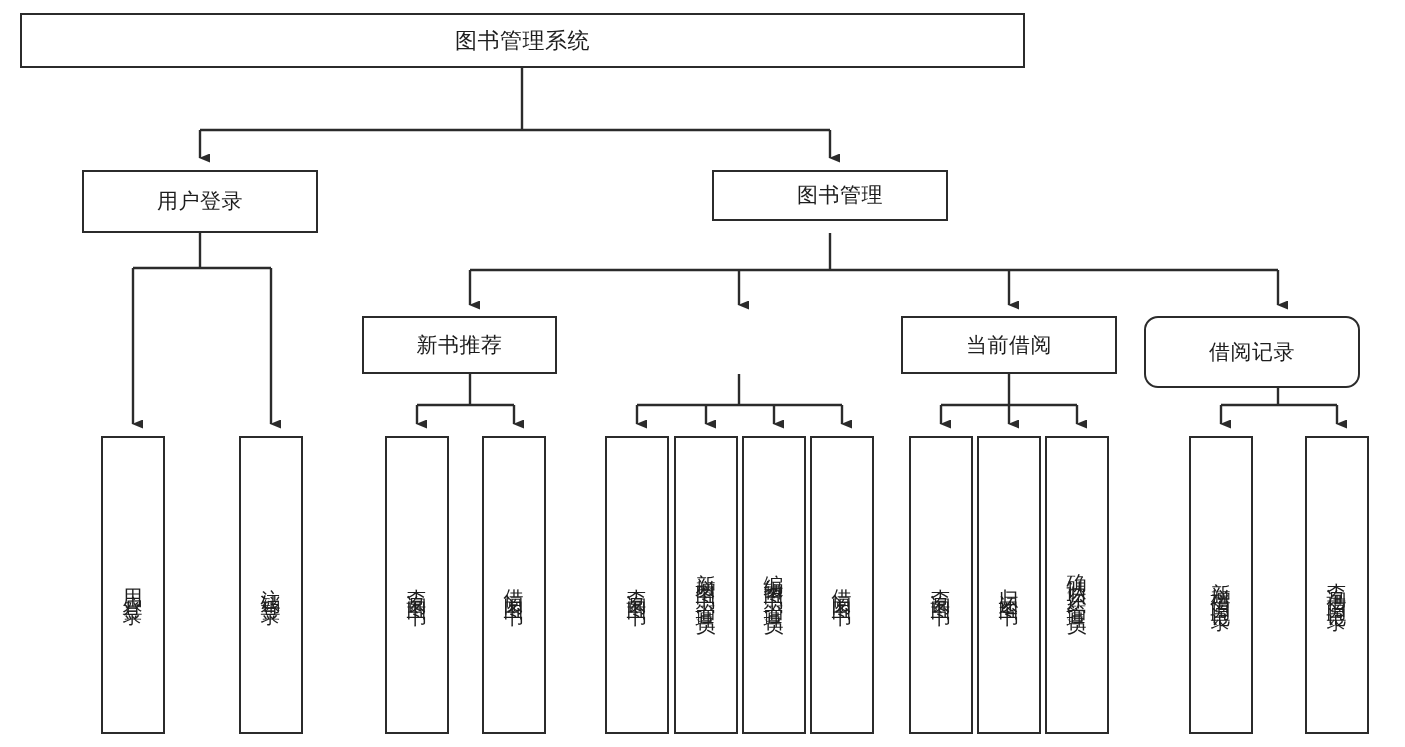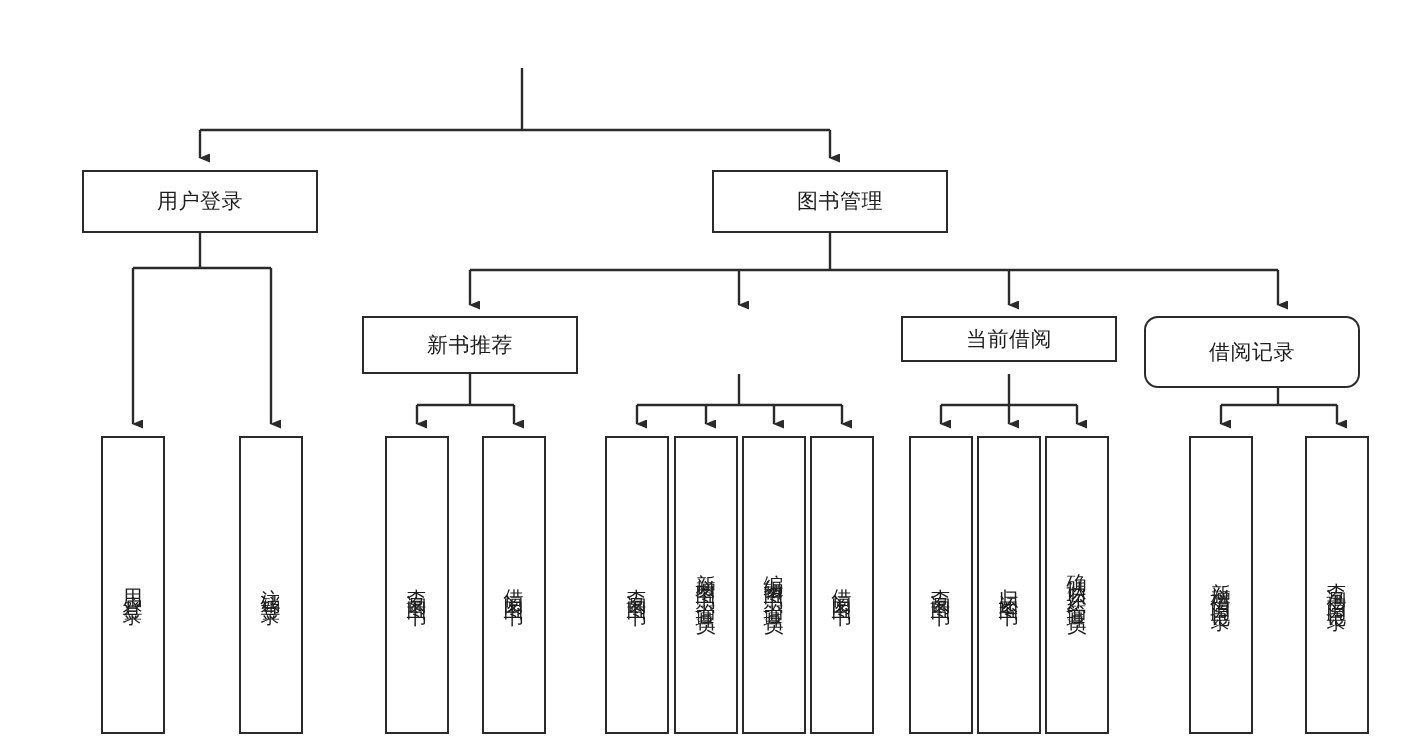--- a/index.html
+++ b/index.html
@@ -122,32 +122,35 @@
       <path d="M 1009,405 L 1009,424" marker-end="url(#arrowhead)"></path>
       <path d="M 1077,405 L 1077,424" marker-end="url(#arrowhead)"></path>
 
       <path d="M 1278,374 L 1278,405"></path>
       <path d="M 1221,405 L 1337,405"></path>
       <path d="M 1221,405 L 1221,424" marker-end="url(#arrowhead)"></path>
       <path d="M 1337,405 L 1337,424" marker-end="url(#arrowhead)"></path>
     </g>
   </svg>
 
+  <div class="node horiz root" style="left:20px; top:13px; width:1005px; height:55px;">
+    <span class="label">图书管理系统</span>
+  </div>
 
   <div class="node horiz" style="left:82px; top:170px; width:236px; height:63px;">
     <span class="label">用户登录</span>
   </div>
-  <div class="node horiz" style="left:712px; top:170px; width:236px; height:63px;padding-left:20px;">
+  <div class="node horiz" style="left:712px; top:170px; width:236px; height:51px;padding-left:20px;">
     <span class="label">图书管理</span>
   </div>
 
-  <div class="node horiz" style="left:362px; top:316px; width:216px; height:58px;">
+  <div class="node horiz" style="left:362px; top:316px; width:195px; height:58px;">
     <span class="label">新书推荐</span>
   </div>
-  <div class="node horiz" style="left:901px; top:316px; width:216px; height:46px;">
+  <div class="node horiz" style="left:901px; top:316px; width:216px; height:58px;">
     <span class="label">当前借阅</span>
   </div>
   <div class="node horiz" style="left:1144px; top:316px; width:216px; height:72px;border-radius:14px;">
     <span class="label">借阅记录</span>
   </div>
 
   <div class="node vert" style="left:101px; top:436px; width:64px; height:298px;">
     <span class="label">用户登录</span>
   </div>
   <div class="node vert" style="left:239px; top:436px; width:64px; height:298px;">

